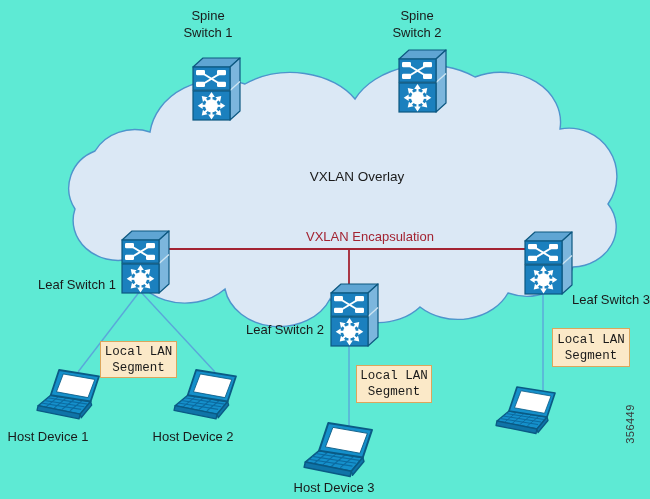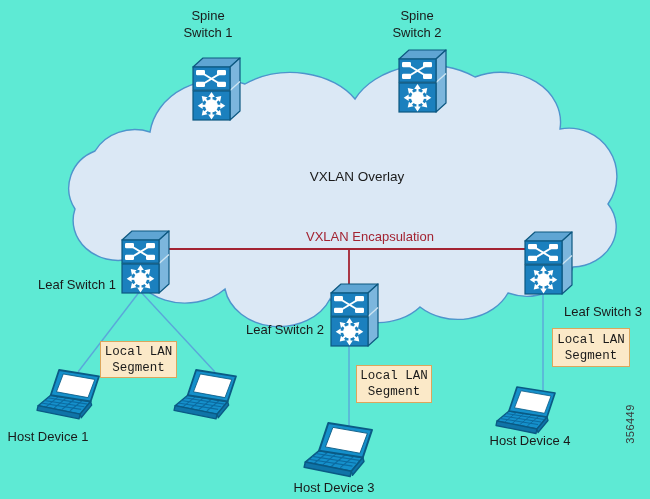--- a/index.html
+++ b/index.html
@@ -7,21 +7,21 @@
   .stage {
     position:relative; width:650px; height:499px; background:#5eead4;
     font-family:"Liberation Sans", sans-serif; overflow:hidden;
   }
   .stage svg { position:absolute; left:0; top:0; }
   .lbl {
     position:absolute; font-size:13px; line-height:17px; color:#1a1a1a;
     text-align:center; white-space:pre-line;
   }
   .lbl.align-right { text-align:right; }
-  .lbl.align-left  { text-align:center;margin-top:12px; }
+  .lbl.align-left  { text-align:right; }
   .overlay-title {
     position:absolute; left:291px; top:169px; width:132px; text-align:center;
     font-size:13.5px; color:#1a1a1a; white-space:pre-line;
   }
   .encap-label {
     position:absolute; left:279px; top:229px; width:182px; text-align:center;
     font-size:13px; color:#a32332; white-space:pre-line;
   }
   .lanbox {
     position:absolute; display:flex; align-items:center; justify-content:center;
@@ -139,17 +139,17 @@
   <div class="lbl align-left" style="left:556px; top:291px; width:94px;">Leaf Switch 3</div>
 
   <div class="lanbox" style="left:100px; top:341px; width:77px; height:37px;">Local LAN
 Segment</div>
   <div class="lanbox" style="left:356px; top:365px; width:76px; height:38px;">Local LAN
 Segment</div>
   <div class="lanbox" style="left:552px; top:328px; width:78px; height:39px;">Local LAN
 Segment</div>
 
   <div class="lbl" style="left:-2px;  top:428px; width:100px;">Host Device 1</div>
+  <div class="lbl" style="left:143px; top:428px; width:100px;">Host Device 2</div>
   <div class="lbl" style="left:284px; top:479px; width:100px;">Host Device 3</div>
-  <div class="lbl" style="left:480px; top:432px; width:100px;">Host Device 4</div>
 
   <div class="fignum">356449</div>
 </div>
 
 </body></html>

